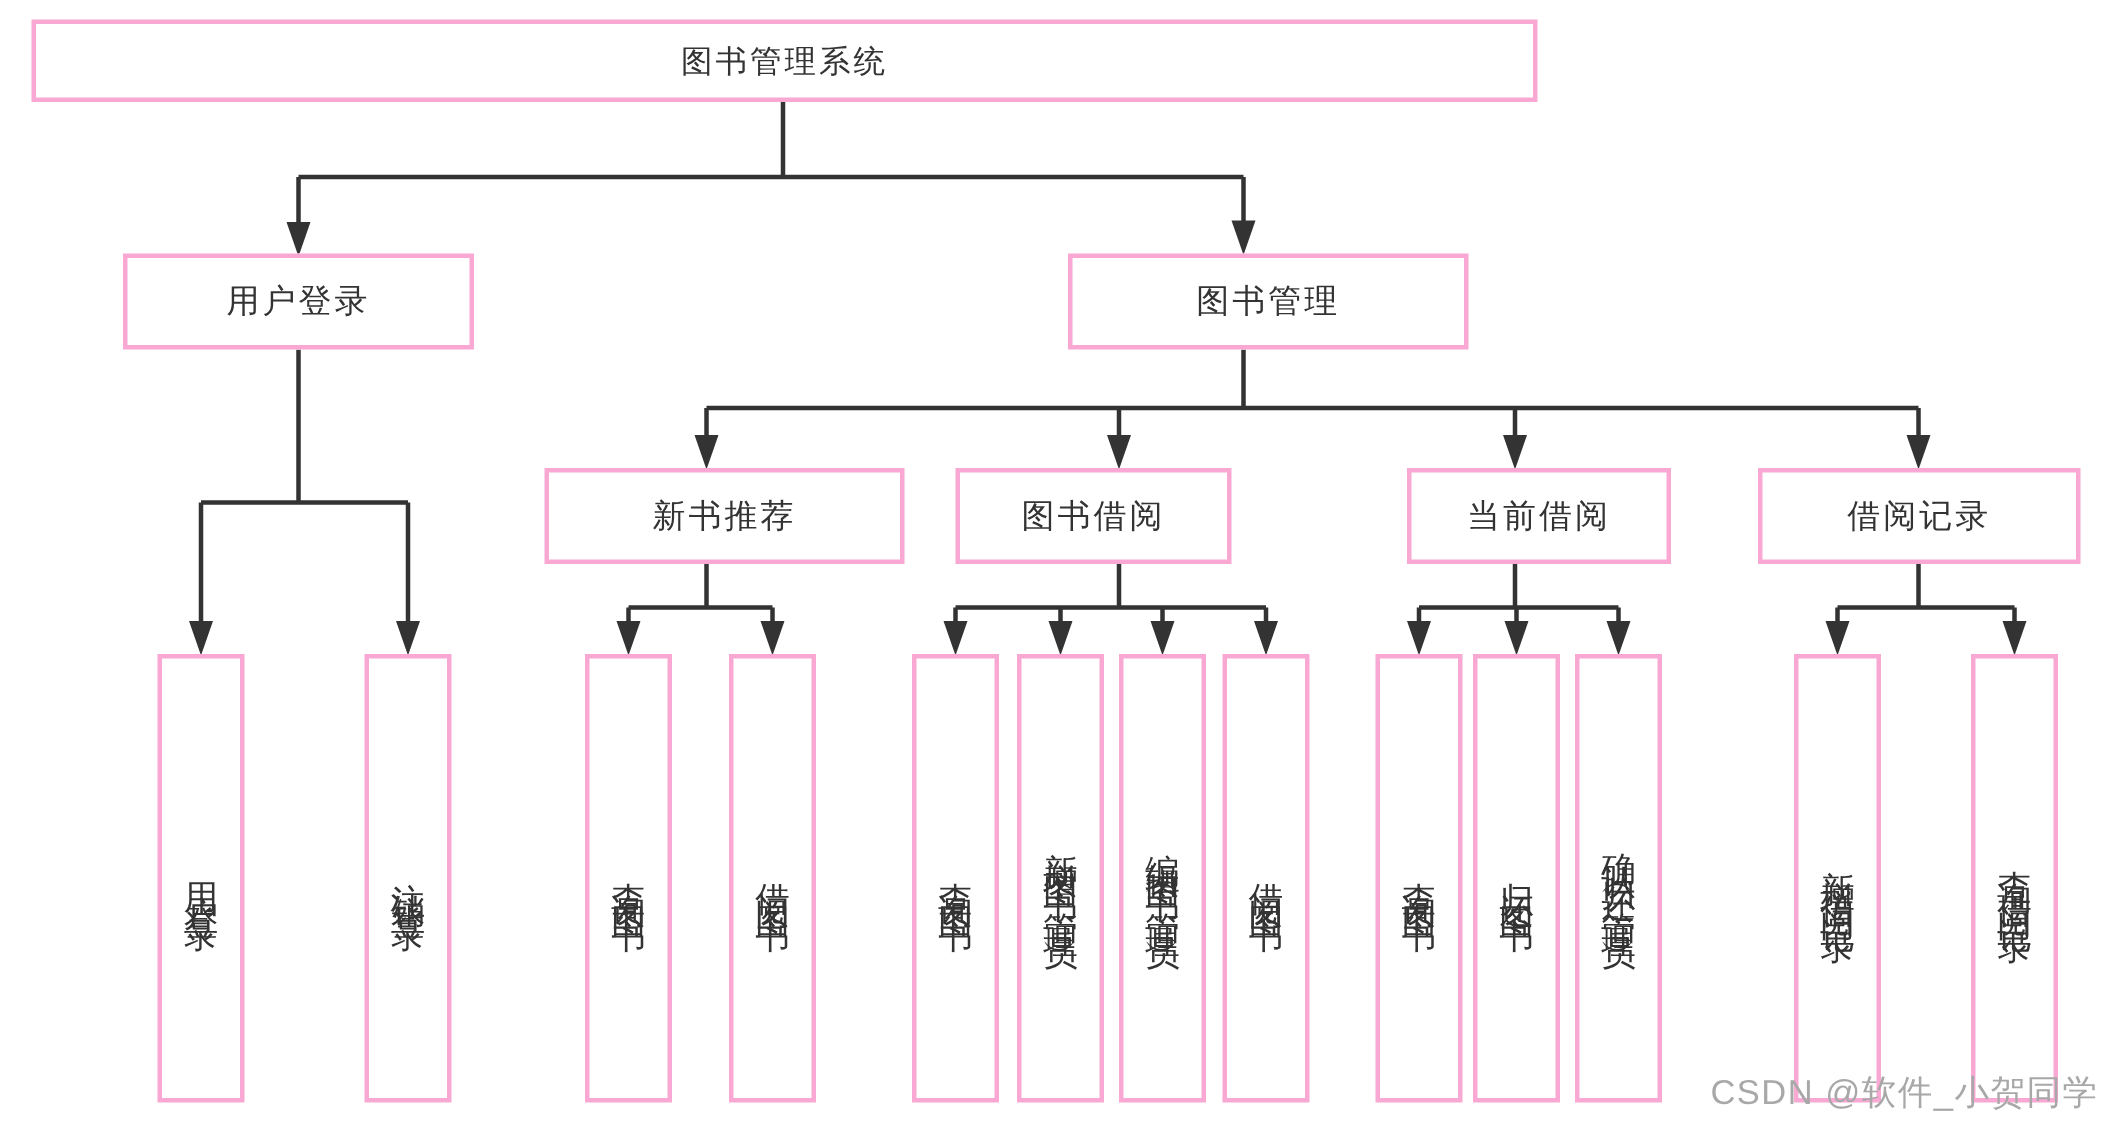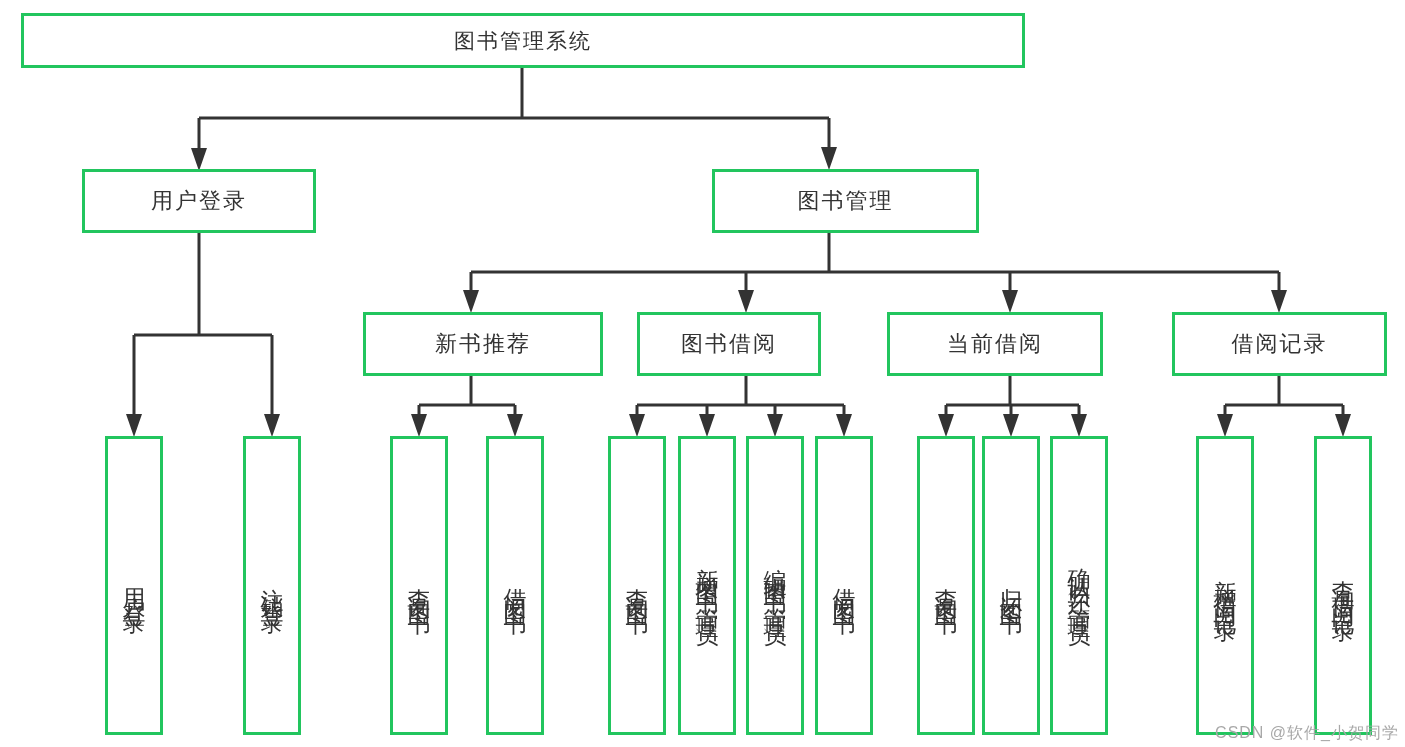--- a/index.html
+++ b/index.html
@@ -4,32 +4,32 @@
 <style>
   html,body{margin:0;padding:0;background:#ffffff;}
   .stage{
     position:relative;width:1405px;height:747px;background:#ffffff;
     font-family:"Liberation Sans",sans-serif;color:#333333;overflow:hidden;
   }
   .wires{position:absolute;left:0;top:0;width:1405px;height:747px;}
   .wires path{stroke:#333333;stroke-width:3;fill:none;}
   .wires polygon{fill:#333333;stroke:none;}
   .box{
-    position:absolute;box-sizing:border-box;border:3px solid #22c55e;background:#ffffff;
+    position:absolute;box-sizing:border-box;border:3px solid #f9a8d4;background:#ffffff;
     display:flex;align-items:center;justify-content:center;
   }
   .hnode{font-size:22px;letter-spacing:2px;}
   .root{font-size:21px;}
   .vnode{
     writing-mode:vertical-rl;text-orientation:mixed;
     font-size:23px;letter-spacing:8px;line-height:1;
   }
   .watermark{
     position:absolute;right:6px;bottom:3px;z-index:5;
-    font-size:16px;color:#a8a8a8;letter-spacing:1px;white-space:nowrap;text-align:center;
+    font-size:23px;color:#a8a8a8;letter-spacing:1px;white-space:nowrap;text-align:center;
   }
 </style>
 </head>
 <body>
 
 <div class="stage">
 
   <svg class="wires" viewBox="0 0 1405 747" aria-hidden="true">
     <g>
       <path d="M522,68 V118 M199,118 H829 M199,118 V150 M829,118 V149"></path>
@@ -73,21 +73,21 @@
     </g>
   </svg>
 
   <div class="box hnode root" style="left:21px;top:13px;width:1004px;height:55px">图书管理系统</div>
 
   <div class="box hnode" style="left:82px;top:169px;width:234px;height:64px">用户登录</div>
   <div class="box hnode" style="left:712px;top:169px;width:267px;height:64px">图书管理</div>
 
   <div class="box hnode" style="left:363px;top:312px;width:240px;height:64px">新书推荐</div>
   <div class="box hnode" style="left:637px;top:312px;width:184px;height:64px">图书借阅</div>
-  <div class="box hnode" style="left:887px;top:312px;width:216px;height:64px">当前借阅</div>
+  <div class="box hnode" style="left:938px;top:312px;width:176px;height:64px">当前借阅</div>
   <div class="box hnode" style="left:1172px;top:312px;width:215px;height:64px">借阅记录</div>
 
   <div class="box vnode" style="left:105px;top:436px;width:58px;height:299px">用户登录</div>
   <div class="box vnode" style="left:243px;top:436px;width:58px;height:299px">注销登录</div>
 
   <div class="box vnode" style="left:390px;top:436px;width:58px;height:299px">查询图书</div>
   <div class="box vnode" style="left:486px;top:436px;width:58px;height:299px">借阅图书</div>
 
   <div class="box vnode" style="left:608px;top:436px;width:58px;height:299px">查询图书</div>
   <div class="box vnode" style="left:678px;top:436px;width:58px;height:299px">新增图书（管理员）</div>

